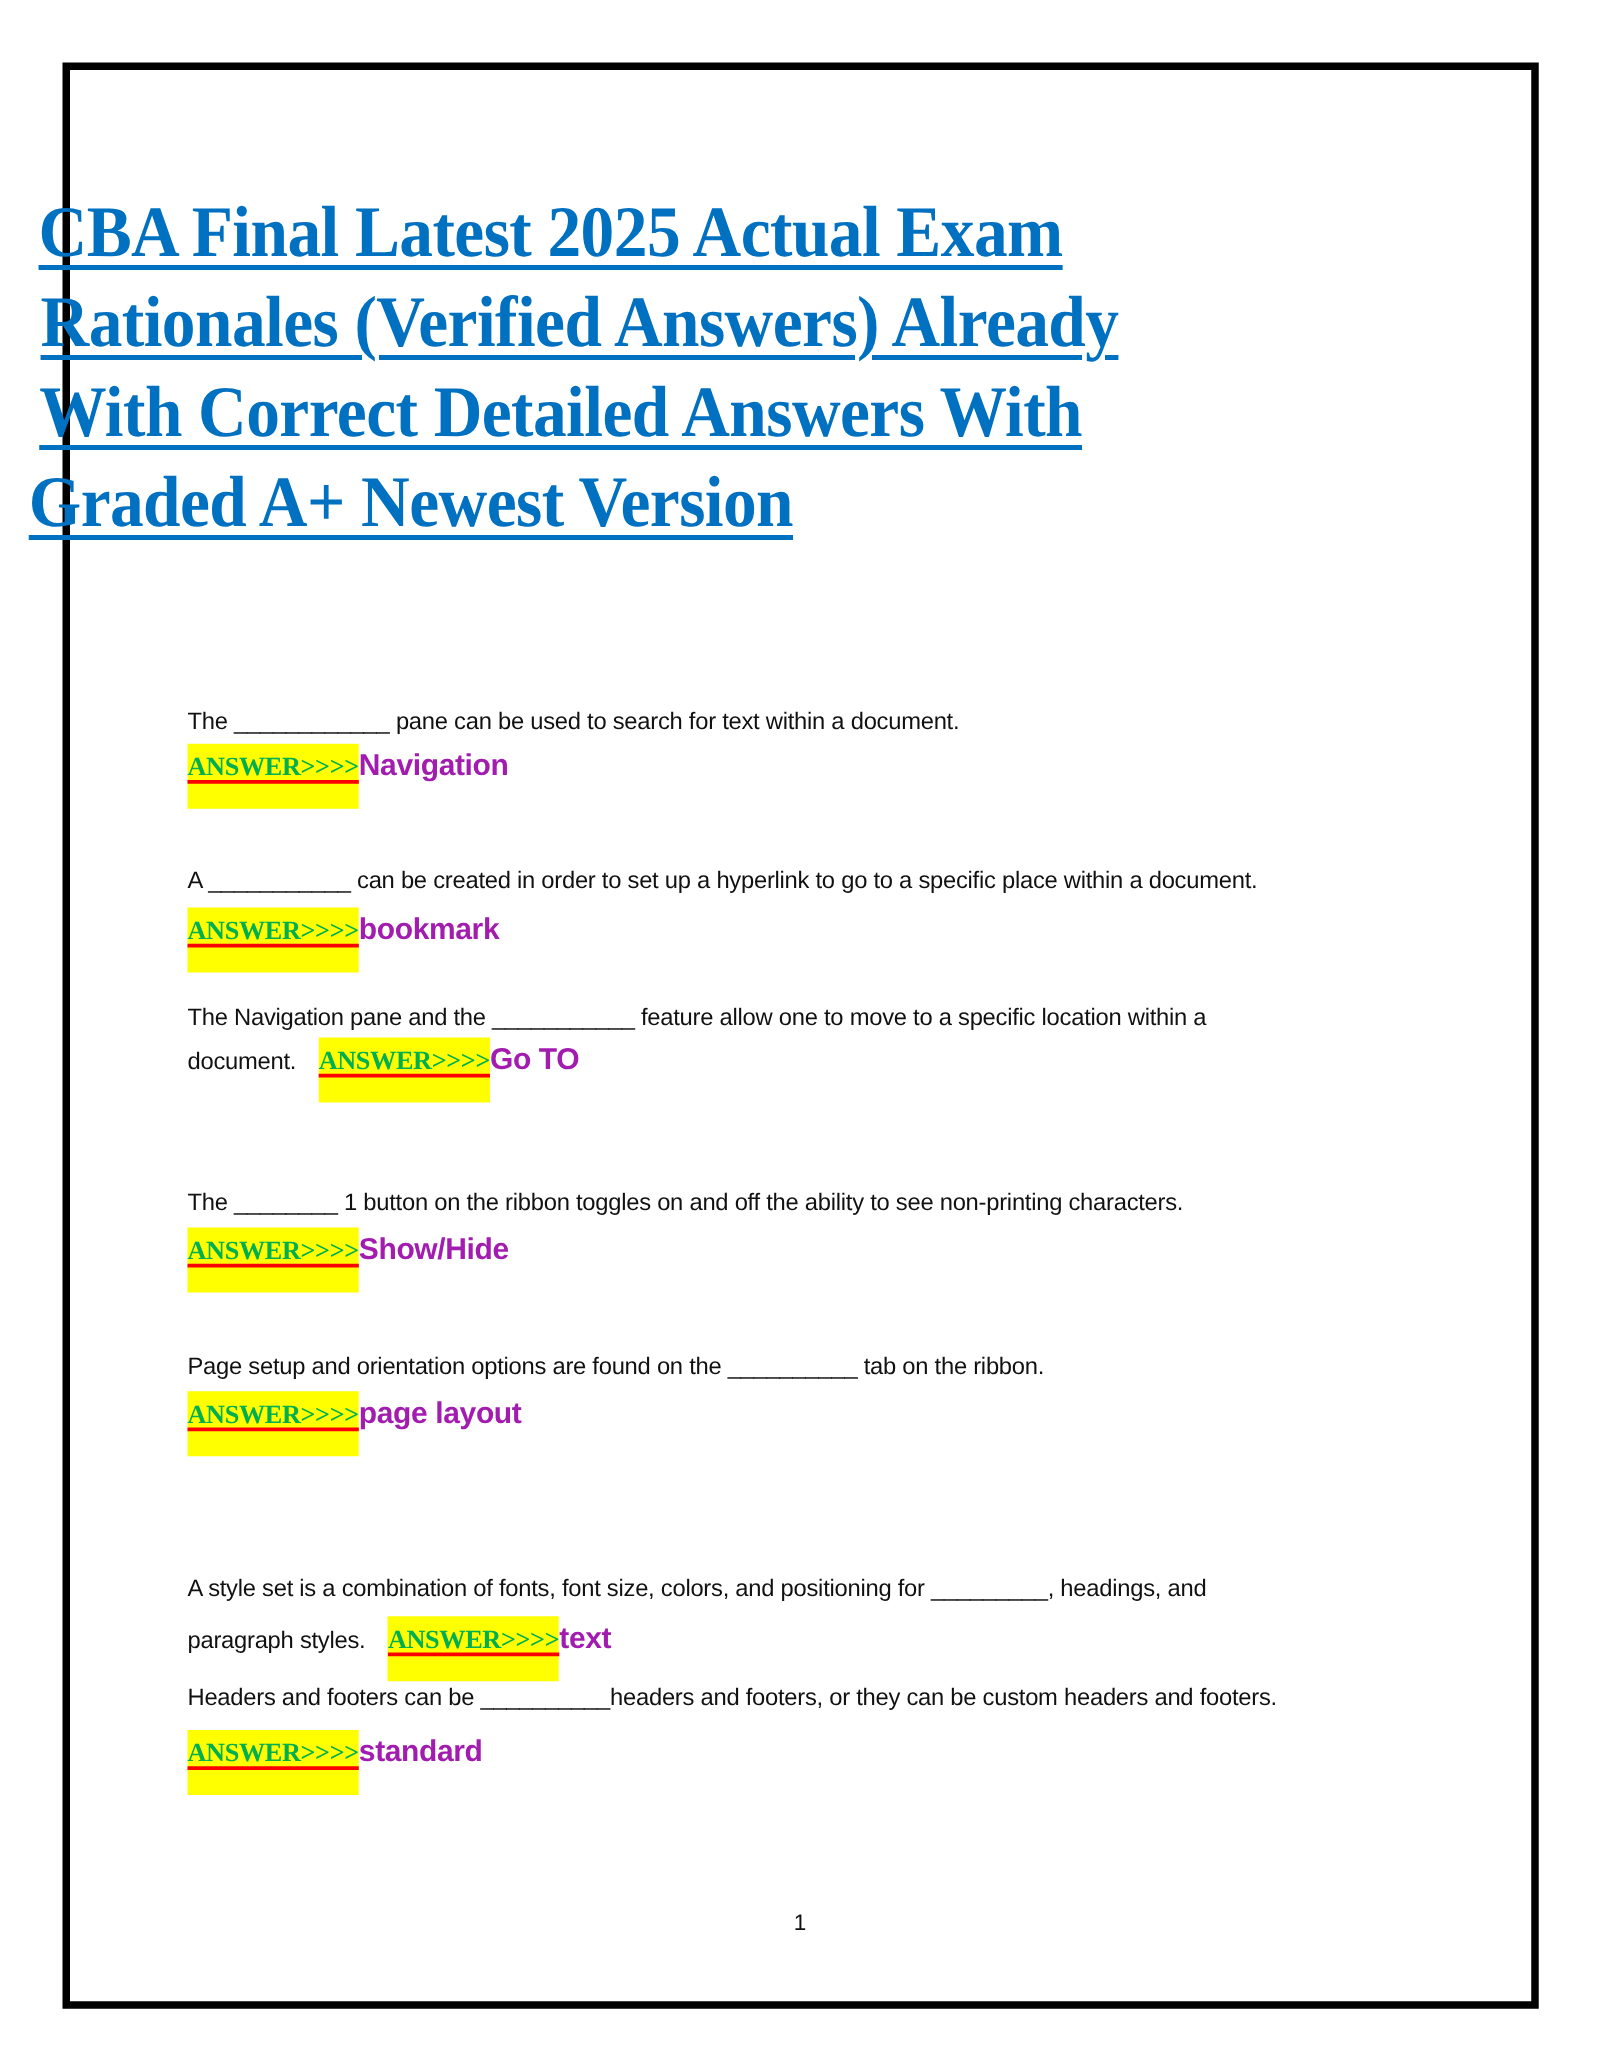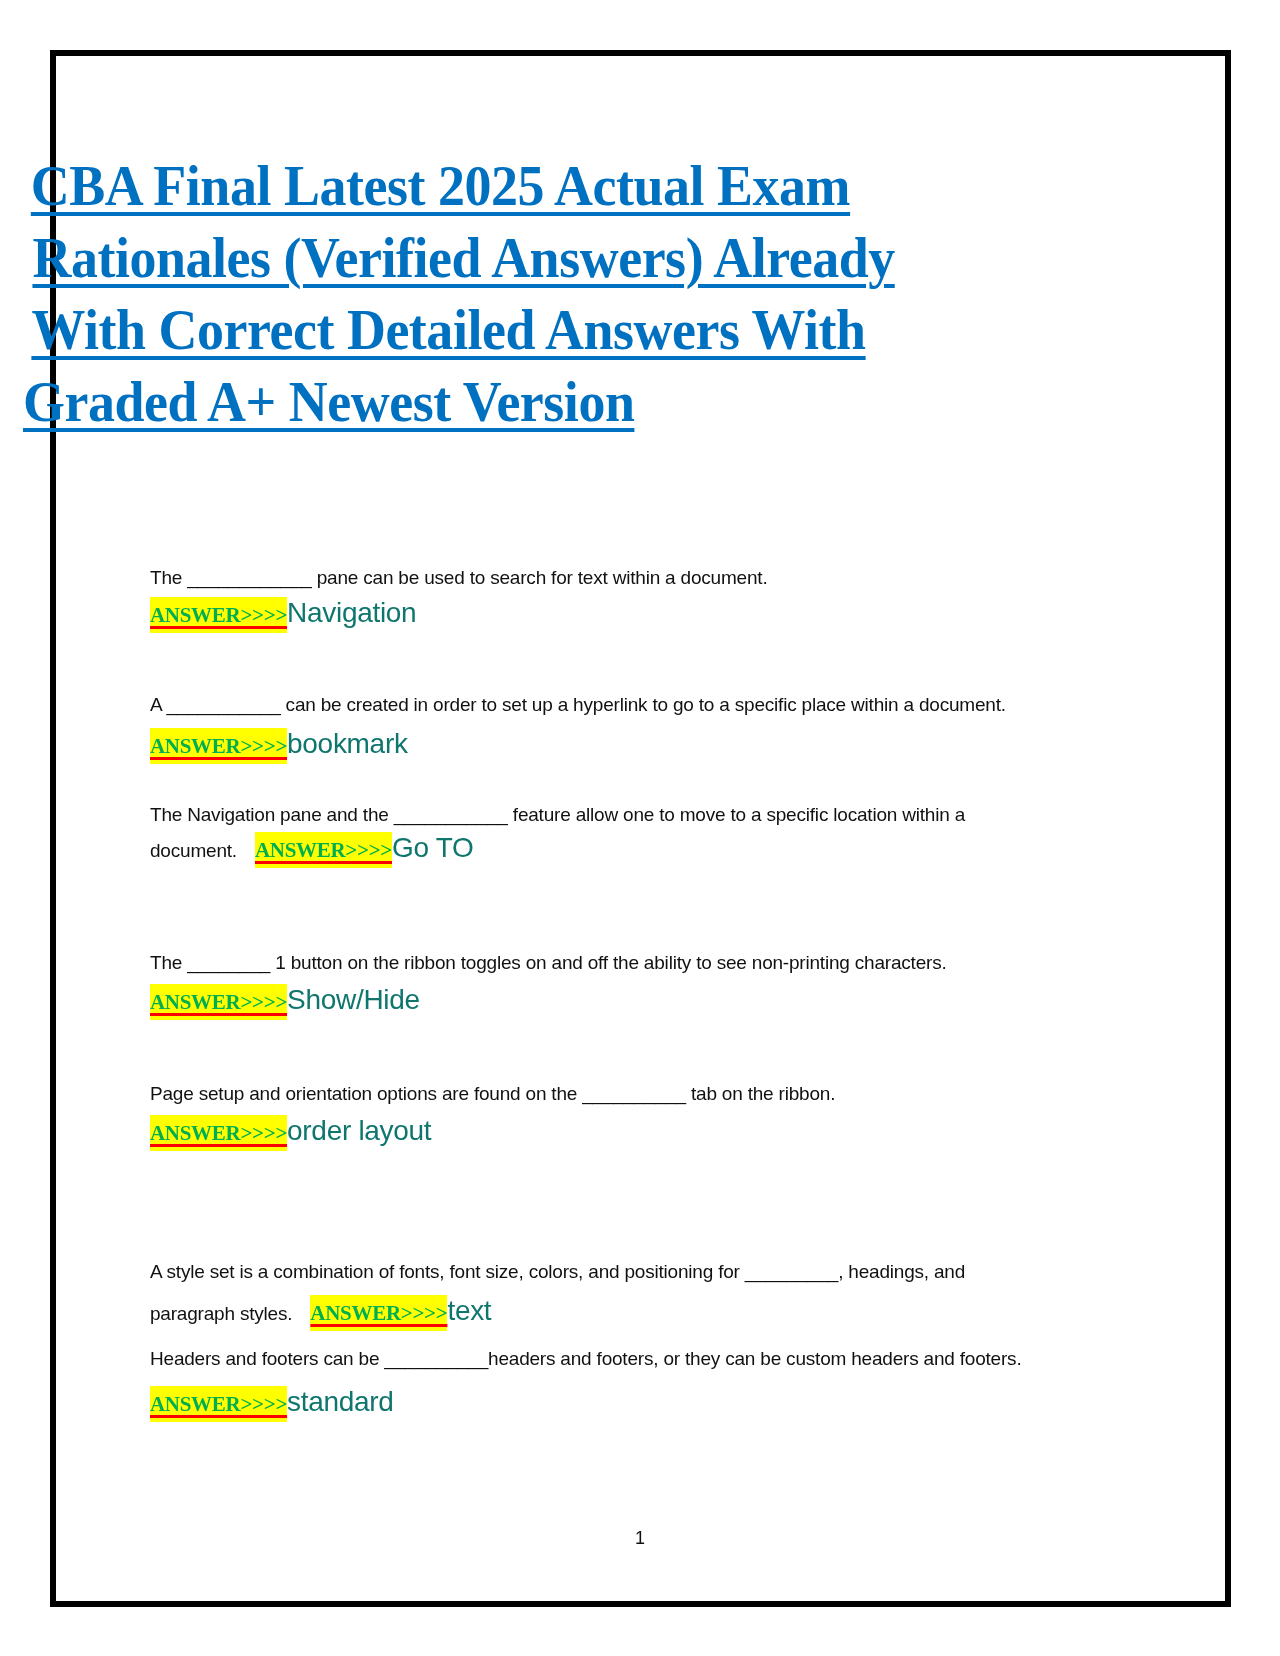--- a/index.html
+++ b/index.html
@@ -44,27 +44,27 @@
   .answer-label {
     background: #FFFF00;
     color: #00B050;
     font-family: "Liberation Serif", "DejaVu Serif", serif;
     font-weight: bold;
     font-size: 21px;
     text-decoration: underline;
     text-decoration-color: #FF0000;
     text-decoration-thickness: 3px;
     text-underline-offset: 4px;
-    padding: 6px 0 6px 0;
+    padding: 6px 0 22px 0;
     letter-spacing: -0.3px;
   }
   .answer-value {
-    color: #0f766e;
-    font-weight: normal;
-    font-size: 28px;
+    color: #a21caf;
+    font-weight: bold;
+    font-size: 24px;
     font-family: "Liberation Sans", "DejaVu Sans", sans-serif;
     letter-spacing: -0.3px;
   }
   .spacer { display: inline-block; width: 18px; }
   .page-number {
     position: absolute; left: 0; right: 0; top: 1528px;
     text-align: center;
     font-family: "Liberation Sans", "DejaVu Sans", sans-serif;
     font-size: 18px; color: #111111;
   }
@@ -105,21 +105,21 @@
 <div class="q" style="top:952px;">
   <span class="qtext">The ________ 1 button on the ribbon toggles on and off the ability to see non-printing characters.</span>
   <span class="answer-row" style="margin-top:10px;">
     <span class="answer-label">ANSWER&gt;&gt;&gt;&gt;</span><span class="answer-value">Show/Hide</span>
   </span>
 </div>
 
 <div class="q" style="top:1083px;">
   <span class="qtext">Page setup and orientation options are found on the __________ tab on the ribbon.</span>
   <span class="answer-row" style="margin-top:10px;">
-    <span class="answer-label">ANSWER&gt;&gt;&gt;&gt;</span><span class="answer-value">order layout</span>
+    <span class="answer-label">ANSWER&gt;&gt;&gt;&gt;</span><span class="answer-value">page layout</span>
   </span>
 </div>
 
 <div class="q" style="top:1261px;">
   <span class="qtext">A style set is a combination of fonts, font size, colors, and positioning for _________, headings, and</span>
   <div style="margin-top:12px; white-space:nowrap;">
     <span class="qtext2">paragraph styles.</span><span class="spacer"></span><span class="answer-row inline"><span class="answer-label">ANSWER&gt;&gt;&gt;&gt;</span><span class="answer-value">text</span></span>
   </div>
 </div>
 

